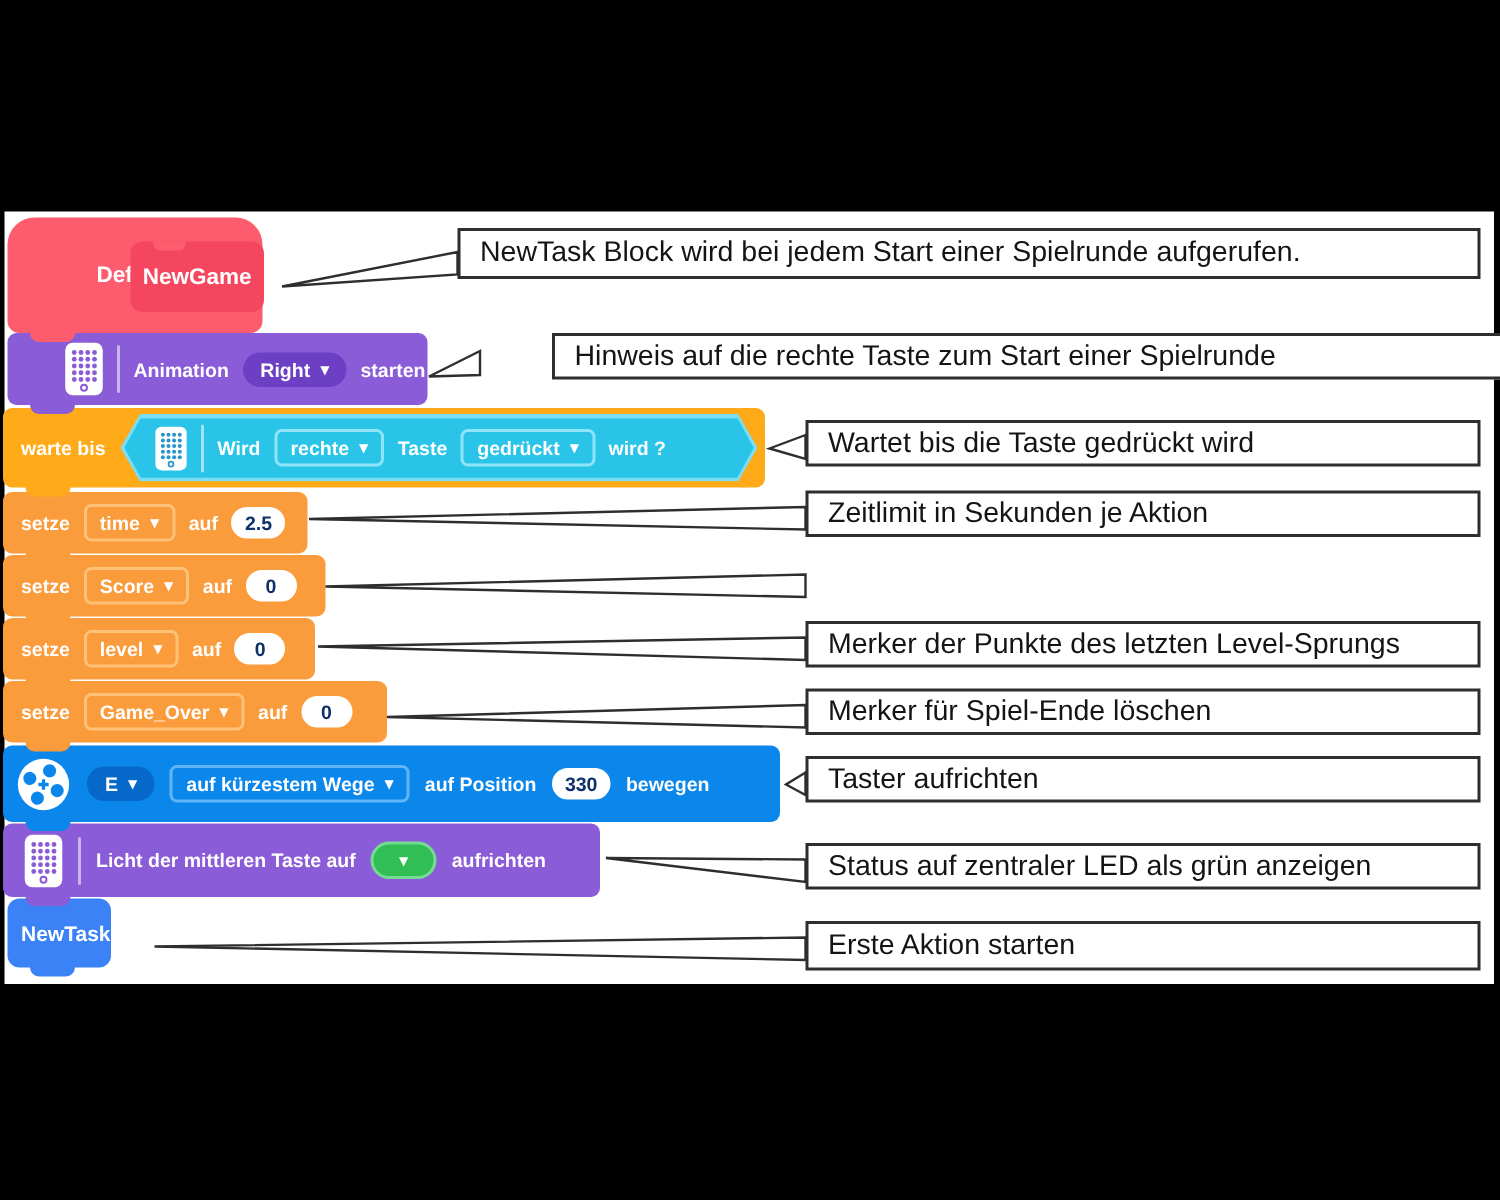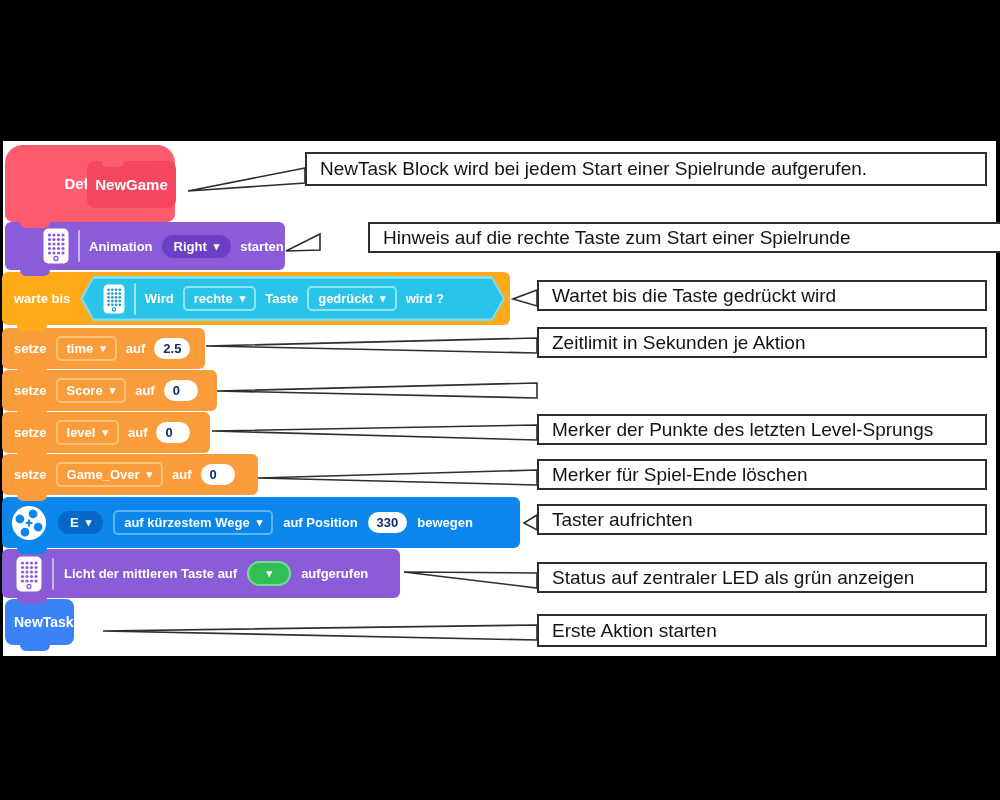--- a/index.html
+++ b/index.html
@@ -12,21 +12,21 @@
   .bar-left{left:0;top:140px;width:3px;height:517px;}
   .bar-right{left:996px;top:140px;width:4px;height:517px;}
 
   
   .block{position:absolute;display:flex;align-items:center;color:#fff;font-weight:bold;
          font-size:13px;white-space:nowrap;}
   .bump::after{content:"";position:absolute;left:15px;bottom:-6px;width:30px;height:7px;
          background:inherit;border-radius:0 0 6px 6px;}
   .sep{width:2px;height:32px;background:rgba(255,255,255,.55);border-radius:1px;flex:0 0 auto;}
   .oval{background:#fff;color:#0d2f6b;border-radius:999px;padding:3px 9px;min-width:16px;
-        text-align:left;flex:0 0 auto;}
+        text-align:center;flex:0 0 auto;}
   .dd{border-radius:5px;padding:3px 9px;display:flex;align-items:center;flex:0 0 auto;}
   .dd::after{content:"▾";margin-left:7px;font-size:11px;}
   .pill{border-radius:999px;padding:4px 12px;display:flex;align-items:center;flex:0 0 auto;}
   .pill::after{content:"▾";margin-left:7px;font-size:11px;}
 
   
   #blk-define{left:5px;top:145px;width:170px;height:77px;background:#FC5C6E;
               border-radius:18px 18px 8px 8px;z-index:20;font-size:15px;justify-content:center;}
   #blk-define .kw{margin-left:13px;}
   #define-inner{position:absolute;left:82px;top:16px;width:89px;height:47px;background:#F4465F;
@@ -275,21 +275,21 @@
         <circle cx="6.5" cy="25" r="1.6"></circle>
           <circle cx="11" cy="25" r="1.6"></circle>
           <circle cx="15.5" cy="25" r="1.6"></circle>
           <circle cx="20" cy="25" r="1.6"></circle>
       </g>
       <circle cx="13" cy="30.5" r="2" fill="none" stroke="#8B5CD8" stroke-width="1.3"></circle>
     </svg>
     <div class="sep"></div>
     <span>Licht der mittleren Taste auf</span>
     <div class="green-oval"></div>
-    <span>aufgerufen</span>
+    <span>aufrichten</span>
   </div>
 
   <div class="block bump" id="blk-newtask">
     <span>NewTask</span>
   </div>
 
   <div class="callout" id="co-1">
     <span>NewTask Block wird bei jedem Start einer Spielrunde aufgerufen.</span>
   </div>
   <div class="callout" id="co-2">

